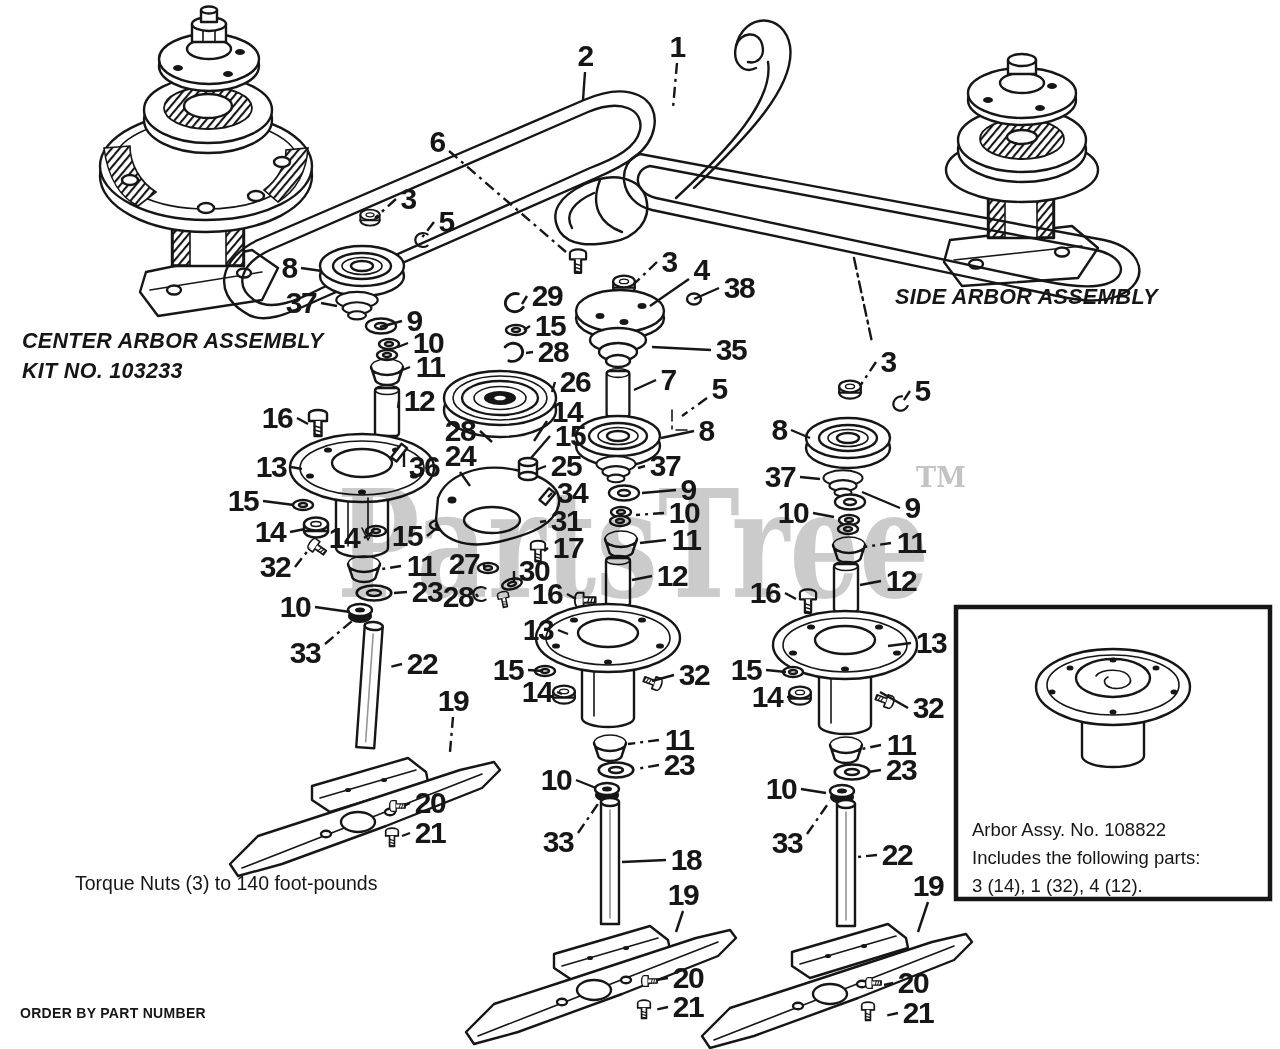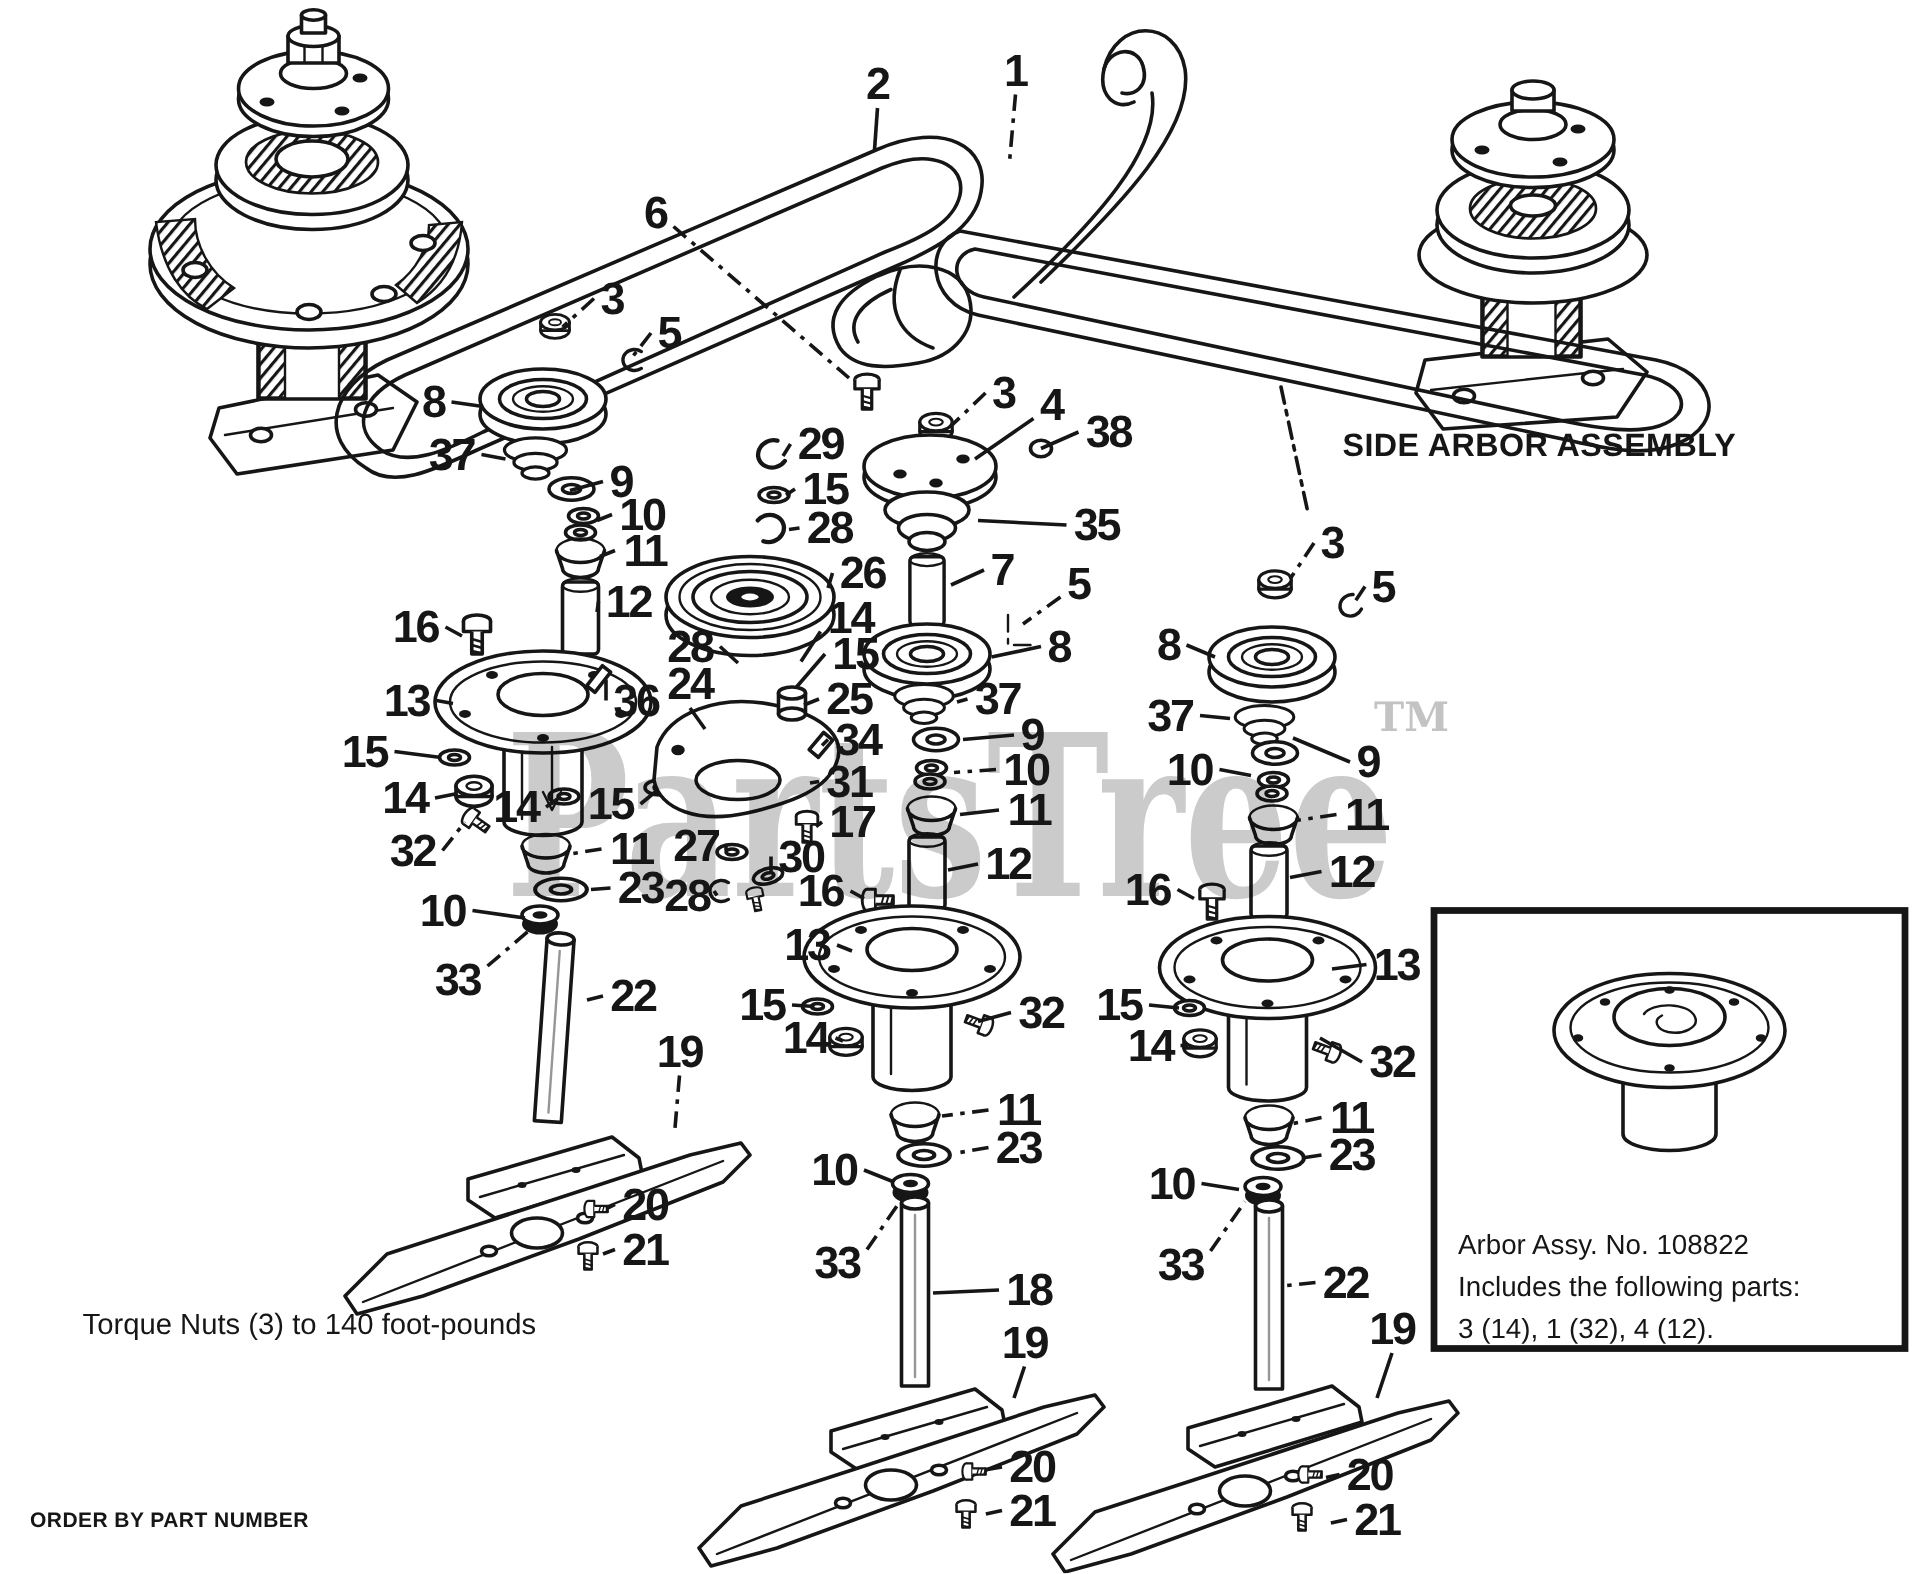--- a/index.html
+++ b/index.html
@@ -10,22 +10,22 @@
   .fw{fill:#fff;stroke:#161616;stroke-width:2.4;stroke-linejoin:round;}
   .fn{fill:none;stroke:#161616;stroke-width:2.4;stroke-linejoin:round;stroke-linecap:round;}
   .fb{fill:#161616;stroke:none;}
   .thin{stroke-width:1.6;}
   .dsh{stroke-dasharray:11 5 3 5;}
   .ld{stroke:#161616;stroke-width:2.4;}
   .cn{font:bold 30px "Liberation Sans",sans-serif;fill:#161616;text-anchor:middle;letter-spacing:-1.5px;}
   .wm{font:bold 150px "DejaVu Serif",serif;fill:#cbcbcb;mix-blend-mode:multiply;}
   .wmtm{font:bold 27px "DejaVu Serif",serif;fill:#c3c3c3;mix-blend-mode:multiply;}
   .txt{position:absolute;white-space:nowrap;}
-  .kit{font-weight:bold;font-size:21.5px;line-height:1.4;letter-spacing:.3px;}
-  .note{font-size:19.5px;line-height:1.55;}
+  .kit{font-weight:bold;font-size:21.5px;line-height:1.4;letter-spacing:.3px;font-style:italic;}
+  .note{font-size:19.5px;line-height:1.55;margin-left:20px;}
   .order{font-weight:bold;font-size:14px;letter-spacing:.3px;}
   .inset-text{font-size:18.5px;line-height:1.5;margin-top:24px;}
 </style>
 </head>
 <body>
 
 <div class="stage">
 
   <svg width="1280" height="1049" viewBox="0 0 1280 1049">
     <defs>
@@ -678,20 +678,24 @@
       <g>
         <line x1="893" y1="983" x2="884" y2="985" class="ld dsh"></line>
         <text x="913" y="993" class="cn">20</text>
       </g>
       <g>
         <line x1="898" y1="1013" x2="884" y2="1016" class="ld dsh"></line>
         <text x="918" y="1023" class="cn">21</text>
       </g>
     </svg>
 
+  <div class="txt kit" style="left:22px;top:326px">
+    <div>CENTER ARBOR ASSEMBLY</div>
+    <div>KIT NO. 103233</div>
+  </div>
 
   <div class="txt kit" style="left:895px;top:282px">
     <div>SIDE ARBOR ASSEMBLY</div>
   </div>
 
   <div class="txt note" style="left:55px;top:868px">
     <div>Torque Nuts (3) to 140 foot-pounds</div>
   </div>
 
   <div class="txt order" style="left:20px;top:1005px">ORDER BY PART NUMBER</div>

